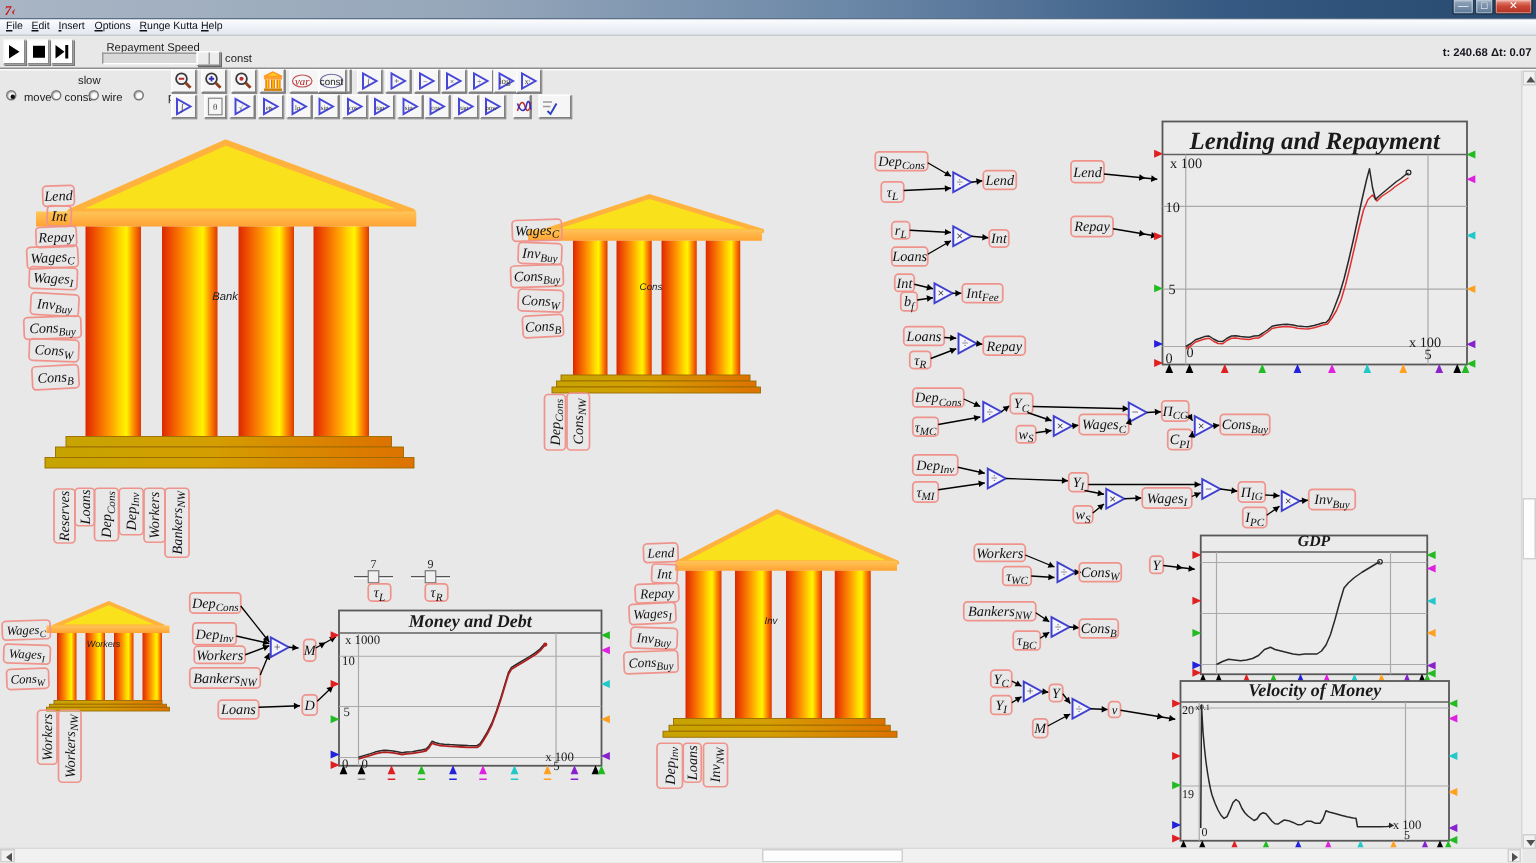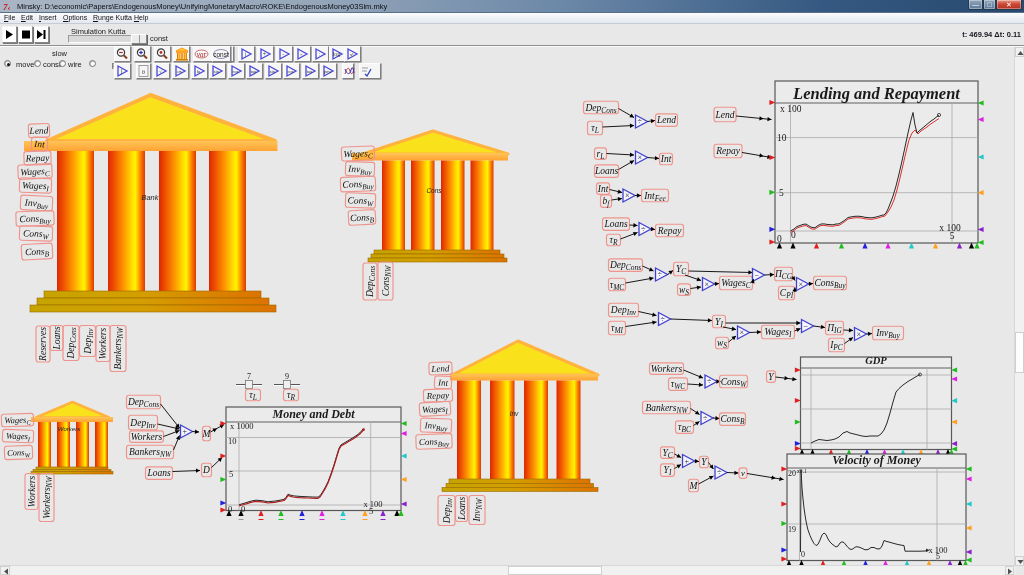--- a/index.html
+++ b/index.html
@@ -735,21 +735,20 @@
 <text x="801" y="557" font-family="Liberation Serif" font-size="8" fill="#1a1a1a" text-anchor="start">0</text>
 <text x="938" y="552.5" font-family="Liberation Serif" font-size="8.5" fill="#1a1a1a" text-anchor="middle">x 100</text>
 <text x="938" y="559" font-family="Liberation Serif" font-size="8" fill="#1a1a1a" text-anchor="middle">5</text>
 <polyline points="800.5,552.0 801.0,470.0 802.0,488.0 803.0,499.0 804.0,508.0 805.0,515.0 806.0,521.0 807.0,526.0 808.0,530.0 810.0,535.5 812.0,540.0 814.0,543.5 816.0,545.6 818.0,544.4 820.0,540.0 822.0,535.0 824.0,533.0 826.0,534.5 828.0,539.0 830.0,542.0 832.0,544.0 834.0,545.5 836.0,547.0 838.0,546.0 840.0,543.0 842.0,541.8 844.0,542.5 846.0,545.0 848.0,547.5 850.0,549.2 852.0,549.4 854.0,548.0 856.0,546.7 859.0,547.1 862.0,548.3 865.0,549.8 868.0,549.6 871.0,547.5 874.0,547.5 877.0,548.9 880.0,548.8 882.0,546.0 884.0,540.5 886.0,541.3 890.0,542.3 894.0,543.5 898.0,544.5 902.0,545.3 904.0,545.5 905.0,551.2 910.0,551.2 915.0,551.2 920.0,551.2 925.0,551.0 928.0,550.4" fill="none" stroke="#282828" stroke-width="1.0" stroke-linejoin="round"></polyline>
 <polygon points="929.5,550.3 926.0,552.2 926.0,548.4" fill="#282828"></polygon>
 </svg>
 <div id="titlebar">
  <svg width="12" height="11" style="position:absolute;left:3px;top:1px">
       <text x="0" y="9" font-size="9" font-family="Liberation Serif" font-style="italic" font-weight="bold" fill="#cc1111">7‹</text>
     </svg>
- <span class="ttext">Minsky: D:\economic\Papers\EndogenousMoney\UnifyingMonetaryMacro\ROKE\EndogenousMoney03Sim.mky</span>
 </div>
 <div class="capbtn" id="btnmin">
     <span>—</span>
   </div>
 <div class="capbtn" id="btnmax">
     <span>□</span>
   </div>
 <div class="capbtn" id="btncls">
     <span>✕</span>
   </div>
@@ -772,28 +771,28 @@
         <rect x="3" y="3.5" width="8" height="8" fill="#000"></rect>
       </svg>
     </div>
  <div class="pbtn" style="left:34px">
   <svg width="13" height="15">
         <polygon points="2,3 2,12 8,7.5" fill="#000"></polygon>
         <rect x="8.5" y="3" width="2" height="9" fill="#000"></rect>
       </svg>
     </div>
  <span class="lab7" style="left:52px;top:24px">slow</span>
- <span class="lab7" style="left:71px;top:2px">Simulation Kutta</span>
+ <span class="lab7" style="left:71px;top:2px">Repayment Speed</span>
  <span class="lab7" style="left:150px;top:9px">const</span>
 </div>
 <div id="trough"></div>
 <div id="thumb">
     <i></i>
   </div>
-<div id="tstat">t: 469.94 Δt: 0.11</div>
+<div id="tstat">t: 240.68 Δt: 0.07</div>
 <div id="sep"></div>
 <div id="toolbar2" style="position:absolute;left:0;top:0">
 <div class="radio" style="left:4px;top:60px">
       <div class="rdot"></div>
     </div>
 <span class="lab7" style="left:16px;top:59.5px">move</span>
 <div class="radio" style="left:34px;top:60px"></div>
 <span class="lab7" style="left:43px;top:59.5px">const</span>
 <div class="radio" style="left:59px;top:60px"></div>
 <span class="lab7" style="left:68px;top:59.5px">wire</span>

